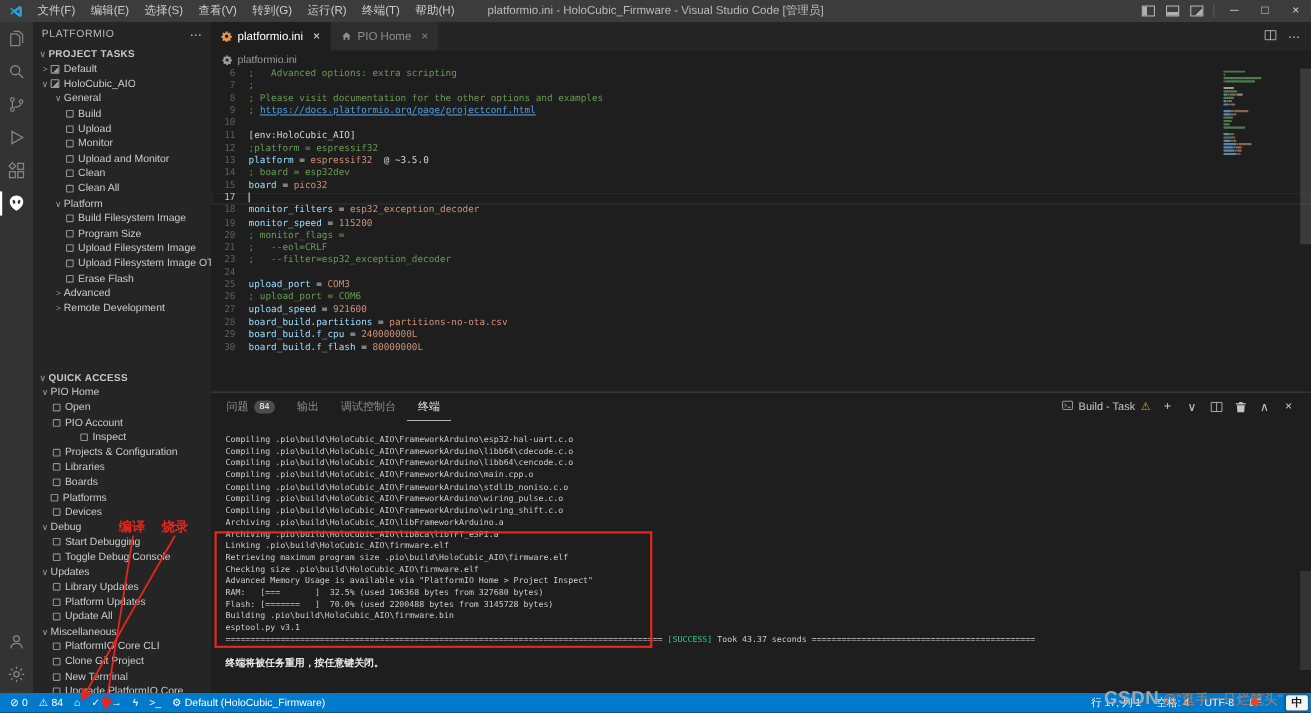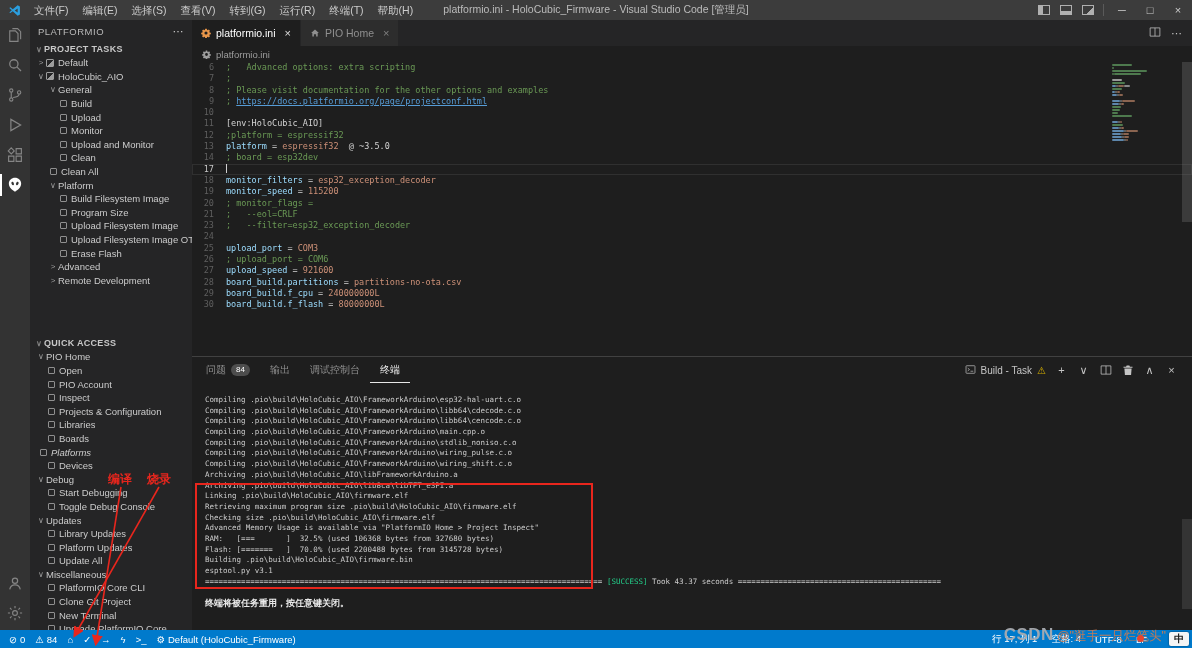--- a/index.html
+++ b/index.html
@@ -234,21 +234,21 @@
           <span class="tlabel">Monitor</span>
         </div>
         <div class="tree-row" style="padding-left: 30px;">
           <span class="ti ti-task"></span>
           <span class="tlabel">Upload and Monitor</span>
         </div>
         <div class="tree-row" style="padding-left: 30px;">
           <span class="ti ti-task"></span>
           <span class="tlabel">Clean</span>
         </div>
-        <div class="tree-row" style="padding-left: 20px;">
+        <div class="tree-row" style="padding-left: 30px;">
           <span class="ti ti-task"></span>
           <span class="tlabel">Clean All</span>
         </div>
         <div class="tree-row" style="padding-left: 18px;">
           <span class="chev">∨</span>
           <span class="tlabel">Platform</span>
         </div>
         <div class="tree-row" style="padding-left: 30px;">
           <span class="ti ti-task"></span>
           <span class="tlabel">Build Filesystem Image</span>
@@ -287,37 +287,37 @@
           <span class="tlabel">PIO Home</span>
         </div>
         <div class="tree-row" style="padding-left: 18px;">
           <span class="ti ti-task"></span>
           <span class="tlabel">Open</span>
         </div>
         <div class="tree-row" style="padding-left: 18px;">
           <span class="ti ti-task"></span>
           <span class="tlabel">PIO Account</span>
         </div>
-        <div class="tree-row" style="padding-left: 18px;">
+        <div class="tree-row" style="padding-left: 18px; margin-left: 25px;">
           <span class="ti ti-task"></span>
           <span class="tlabel">Inspect</span>
         </div>
         <div class="tree-row" style="padding-left: 18px;">
           <span class="ti ti-task"></span>
           <span class="tlabel">Projects &amp; Configuration</span>
         </div>
         <div class="tree-row" style="padding-left: 18px;">
           <span class="ti ti-task"></span>
           <span class="tlabel">Libraries</span>
         </div>
         <div class="tree-row" style="padding-left: 18px;">
           <span class="ti ti-task"></span>
           <span class="tlabel">Boards</span>
         </div>
-        <div class="tree-row" style="padding-left: 10px; font-style: italic;">
+        <div class="tree-row" style="padding-left: 16px;">
           <span class="ti ti-task"></span>
           <span class="tlabel">Platforms</span>
         </div>
         <div class="tree-row" style="padding-left: 18px;">
           <span class="ti ti-task"></span>
           <span class="tlabel">Devices</span>
         </div>
         <div class="tree-row" style="padding-left: 6px;">
           <span class="chev">∨</span>
           <span class="tlabel">Debug</span>
@@ -411,20 +411,21 @@
     <div id="editor-lines">
         <div class="code-row"><span class="lnum">6</span><span class="lcode"><span class="t-comment">;   Advanced options: extra scripting</span></span></div>
         <div class="code-row"><span class="lnum">7</span><span class="lcode"><span class="t-comment">;</span></span></div>
         <div class="code-row"><span class="lnum">8</span><span class="lcode"><span class="t-comment">; Please visit documentation for the other options and examples</span></span></div>
         <div class="code-row"><span class="lnum">9</span><span class="lcode"><span class="t-comment">; </span><span class="t-url">https://docs.platformio.org/page/projectconf.html</span></span></div>
         <div class="code-row"><span class="lnum">10</span><span class="lcode"></span></div>
         <div class="code-row"><span class="lnum">11</span><span class="lcode"><span class="t-section">[env:HoloCubic_AIO]</span></span></div>
         <div class="code-row"><span class="lnum">12</span><span class="lcode"><span class="t-comment">;platform = espressif32</span></span></div>
         <div class="code-row"><span class="lnum">13</span><span class="lcode"><span class="t-key">platform</span><span class="t-op"> = </span><span class="t-value">espressif32</span><span class="t-plain">  @ ~3.5.0</span></span></div>
         <div class="code-row"><span class="lnum">14</span><span class="lcode"><span class="t-comment">; board = esp32dev</span></span></div>
+        <div class="code-row"><span class="lnum">15</span><span class="lcode"><span class="t-key">board</span><span class="t-op"> = </span><span class="t-value">pico32</span></span></div>
         <div class="code-row current"><span class="lnum">17</span><span class="lcode"><span class="caret"></span></span></div>
         <div class="code-row"><span class="lnum">18</span><span class="lcode"><span class="t-key">monitor_filters</span><span class="t-op"> = </span><span class="t-value">esp32_exception_decoder</span></span></div>
         <div class="code-row"><span class="lnum">19</span><span class="lcode"><span class="t-key">monitor_speed</span><span class="t-op"> = </span><span class="t-value">115200</span></span></div>
         <div class="code-row"><span class="lnum">20</span><span class="lcode"><span class="t-comment">; monitor_flags =</span></span></div>
         <div class="code-row"><span class="lnum">21</span><span class="lcode"><span class="t-comment">;   --eol=CRLF</span></span></div>
         <div class="code-row"><span class="lnum">23</span><span class="lcode"><span class="t-comment">;   --filter=esp32_exception_decoder</span></span></div>
         <div class="code-row"><span class="lnum">24</span><span class="lcode"></span></div>
         <div class="code-row"><span class="lnum">25</span><span class="lcode"><span class="t-key">upload_port</span><span class="t-op"> = </span><span class="t-value">COM3</span></span></div>
         <div class="code-row"><span class="lnum">26</span><span class="lcode"><span class="t-comment">; upload_port = COM6</span></span></div>
         <div class="code-row"><span class="lnum">27</span><span class="lcode"><span class="t-key">upload_speed</span><span class="t-op"> = </span><span class="t-value">921600</span></span></div>

